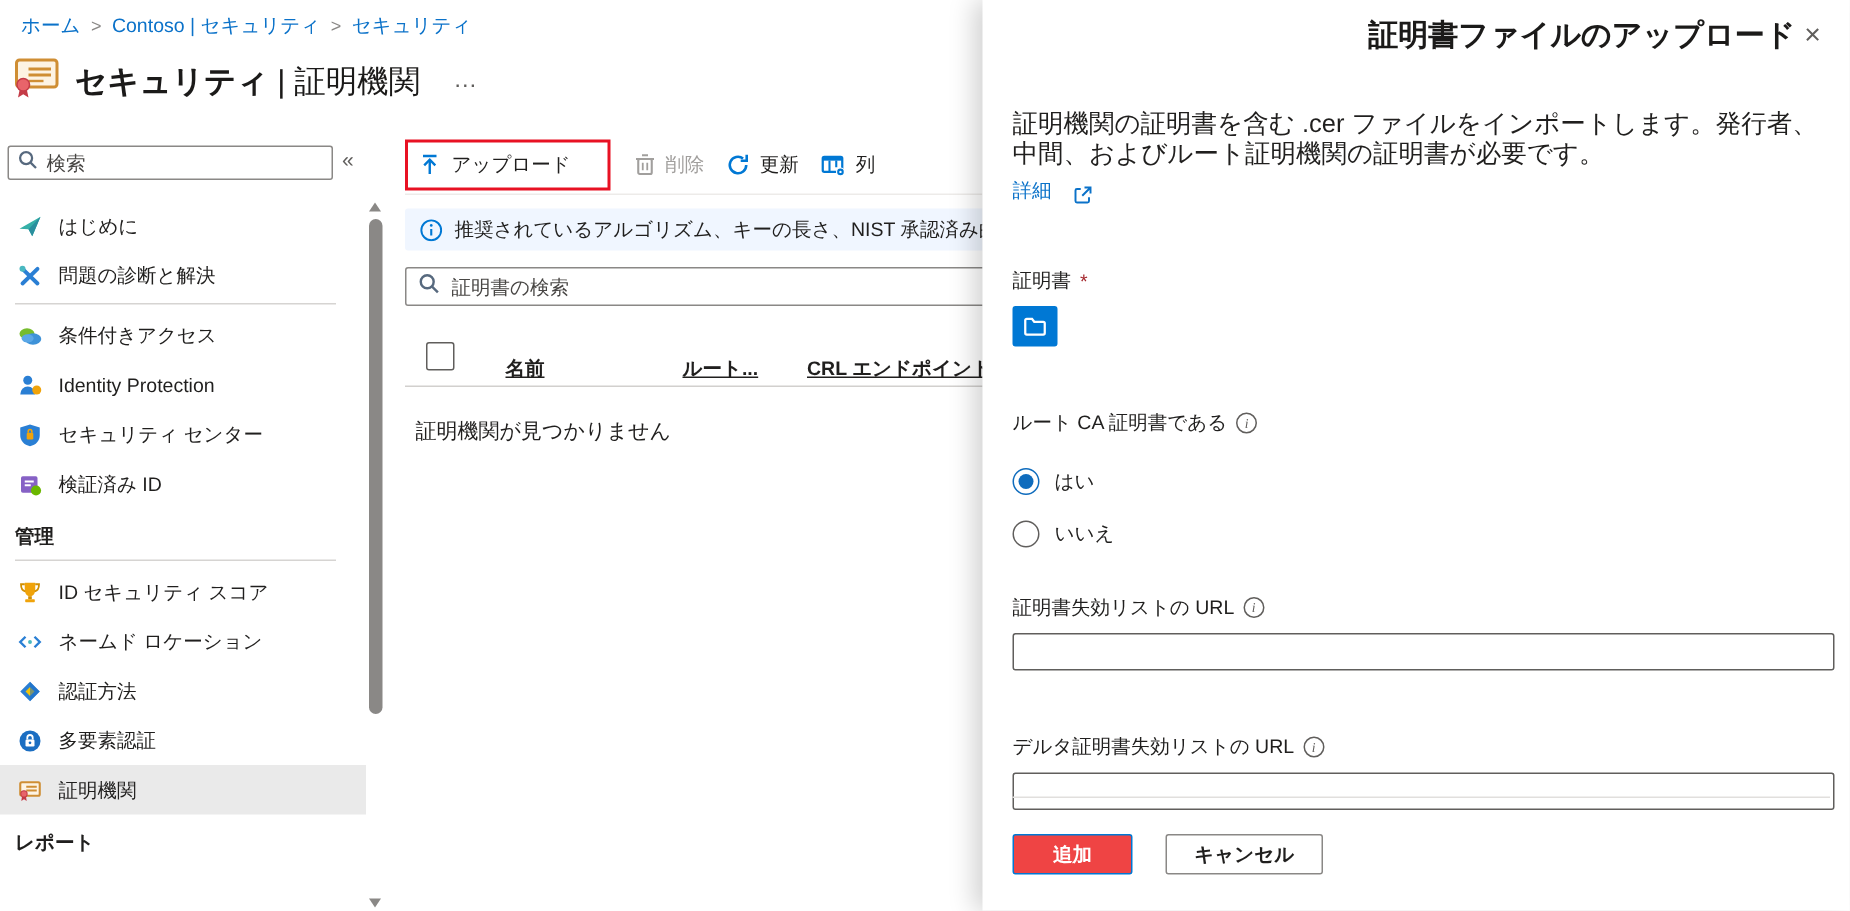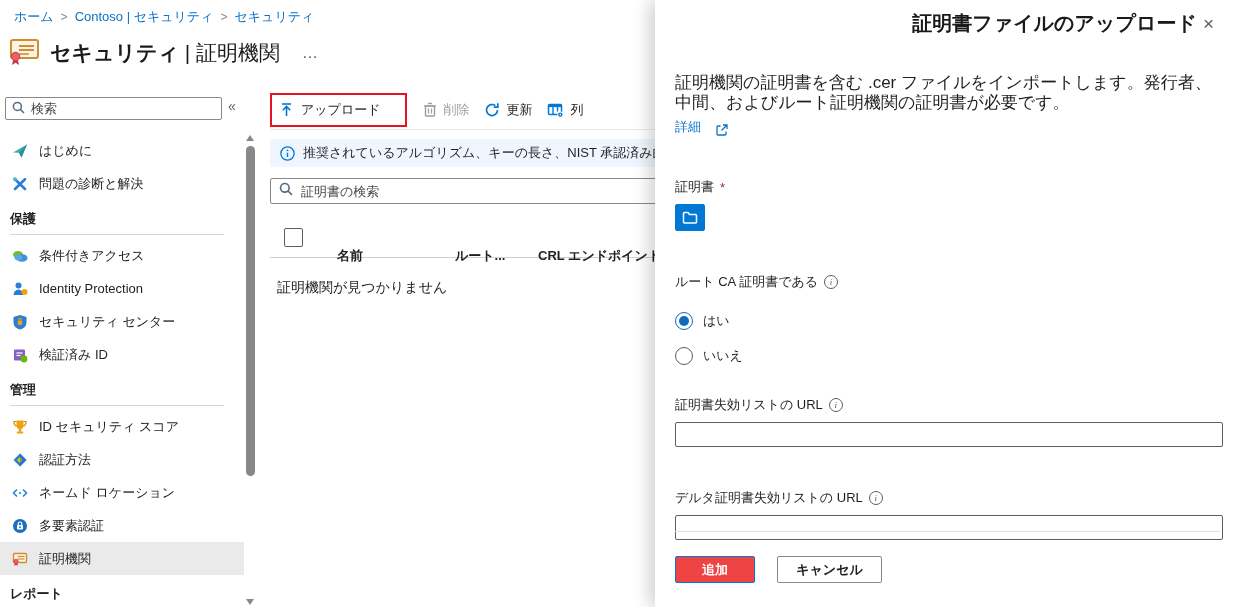--- a/index.html
+++ b/index.html
@@ -39,21 +39,21 @@
   .toolbar { display:flex; align-items:center; height:40px; border-bottom:1px solid #edebe9; gap:14px; }
   .tbtn { display:flex; align-items:center; gap:7px; font-size:13px; background:none; border:none; color:#201f1e; cursor:pointer; font-family:inherit; white-space:nowrap; }
   .tbtn.disabled { color:#a19f9d; cursor:default; }
   .upload-annotation { border:2px solid #e81123; padding:6px 24px 6px 7px; margin-right:2px; }
   .banner { margin-top:9px; width:600px; height:28px; background:#f0f6ff; border-radius:2px; display:flex; align-items:center; gap:8px; padding:0 10px; font-size:13px; white-space:nowrap; }
   .list-search { margin-top:11px; width:430px; height:26px; border:1px solid #8a8886; border-radius:2px; display:flex; align-items:center; gap:8px; padding:0 8px; background:#fff; }
   .list-search input { border:none; outline:none; font-size:13px; width:100%; color:#201f1e; font-family:inherit; }
   .list-search input::placeholder { color:#484644; }
   .grid-header { position:relative; margin-top:19px; height:35px; border-bottom:1px solid #d2d0ce; width:600px; }
   .grid-header .cb { position:absolute; left:14px; top:5px; width:19px; height:19px; border:1px solid #605e5c; border-radius:2px; background:#fff; cursor:pointer; }
-  .col { position:absolute; top:24px; font-size:13px; font-weight:bold; white-space:nowrap; cursor:default; }
+  .col { position:absolute; top:14px; font-size:13px; font-weight:bold; white-space:nowrap; cursor:default;text-decoration:underline; }
   .col.c0 { left:67px; } .col.c1 { left:185px; } .col.c2 { left:268px; }
   .empty-msg { margin-top:21px; padding-left:7px; font-size:14px; color:#201f1e; }
 
   
   .panel { position:absolute; left:655px; top:0; right:0; bottom:0; background:#fff; box-shadow:-6px 0 16px rgba(0,0,0,.18); padding:0 13px 0 20px; }
   .panel-head { display:flex; justify-content:flex-end; align-items:flex-start; padding-top:10px; }
   .panel-title { font-size:20px; font-weight:bold; color:#1b1a19; }
   .panel-close { border:none; background:none; font-size:19px; color:#605e5c; cursor:pointer; line-height:1; padding:4px 6px; }
   .panel-desc { margin-top:36px; font-size:17px; line-height:20px; color:#201f1e; max-width:548px; }
   .details-link { margin-top:5px; display:flex; align-items:flex-end; gap:15px; font-size:13px; color:#0b72c9; cursor:pointer; width:fit-content; }
@@ -124,21 +124,20 @@
       <svg class="icon16" viewBox="0 0 16 16">
           <g stroke="#2a7fd4" stroke-width="2.6" stroke-linecap="round">
             <line x1="3" y1="3.2" x2="13" y2="13"></line>
             <line x1="13" y1="3.2" x2="3" y2="13"></line>
           </g>
           <circle cx="3" cy="3.2" r="2" fill="#49b8c0"></circle>
         </svg>
       <span>問題の診断と解決</span>
     </div>
 
-    <div class="nav-header">保護</div>
     <hr class="nav-divider">
     <div class="nav-item">
       <svg class="icon16" viewBox="0 0 16 16">
           <ellipse cx="6" cy="6.5" rx="5" ry="3.6" fill="#76bc2d"></ellipse>
           <ellipse cx="10" cy="10" rx="5.5" ry="3.8" fill="#3e92d8"></ellipse>
           <ellipse cx="6.4" cy="9.6" rx="4" ry="2.8" fill="#5aa7e6"></ellipse>
         </svg>
       <span>条件付きアクセス</span>
     </div>
     <div class="nav-item">
@@ -173,33 +172,33 @@
       <svg class="icon16" viewBox="0 0 16 16">
           <path d="M4.5 1.5 H11.5 V6 C11.5 8.8 10 10.5 8 10.5 C6 10.5 4.5 8.8 4.5 6 Z" fill="#f0a30a"></path>
           <path d="M4.5 2.5 H2 C2 5.5 3 6.8 4.8 7.2 M11.5 2.5 H14 C14 5.5 13 6.8 11.2 7.2" fill="none" stroke="#d18f00" stroke-width="1.2"></path>
           <rect x="6.8" y="10.5" width="2.4" height="2" fill="#d18f00"></rect>
           <rect x="4.8" y="12.5" width="6.4" height="2" rx="0.5" fill="#f0a30a"></rect>
         </svg>
       <span>ID セキュリティ スコア</span>
     </div>
     <div class="nav-item">
       <svg class="icon16" viewBox="0 0 16 16">
+          <path d="M5 4.5 L1.5 8 L5 11.5" fill="none" stroke="#2a7fd4" stroke-width="1.6"></path>
+          <path d="M11 4.5 L14.5 8 L11 11.5" fill="none" stroke="#2a7fd4" stroke-width="1.6"></path>
+          <circle cx="8" cy="8" r="1.3" fill="#49b8c0"></circle>
+        </svg>
+      <span>ネームド ロケーション</span>
+    </div>
+    <div class="nav-item">
+      <svg class="icon16" viewBox="0 0 16 16">
           <path d="M8 1.5 L14.5 8 L8 14.5 L1.5 8 Z" fill="#2a7fd4"></path>
           <path d="M8 5 L11 8 L8 11 L5 8 Z" fill="#f0c30a"></path>
           <path d="M8 1.5 L14.5 8 L8 14.5 Z" fill="#1b6ec2" opacity="0.55"></path>
         </svg>
       <span>認証方法</span>
-    </div>
-    <div class="nav-item">
-      <svg class="icon16" viewBox="0 0 16 16">
-          <path d="M5 4.5 L1.5 8 L5 11.5" fill="none" stroke="#2a7fd4" stroke-width="1.6"></path>
-          <path d="M11 4.5 L14.5 8 L11 11.5" fill="none" stroke="#2a7fd4" stroke-width="1.6"></path>
-          <circle cx="8" cy="8" r="1.3" fill="#49b8c0"></circle>
-        </svg>
-      <span>ネームド ロケーション</span>
     </div>
     <div class="nav-item">
       <svg class="icon16" viewBox="0 0 16 16">
           <circle cx="8" cy="8" r="7" fill="#1b6ec2"></circle>
           <rect x="5" y="7" width="6" height="4.6" rx="0.8" fill="#fff"></rect>
           <path d="M6.2 7 V5.8 a1.8 1.8 0 0 1 3.6 0 V7" fill="none" stroke="#fff" stroke-width="1.2"></path>
           <circle cx="8" cy="9.2" r="0.9" fill="#1b6ec2"></circle>
         </svg>
       <span>多要素認証</span>
     </div>

